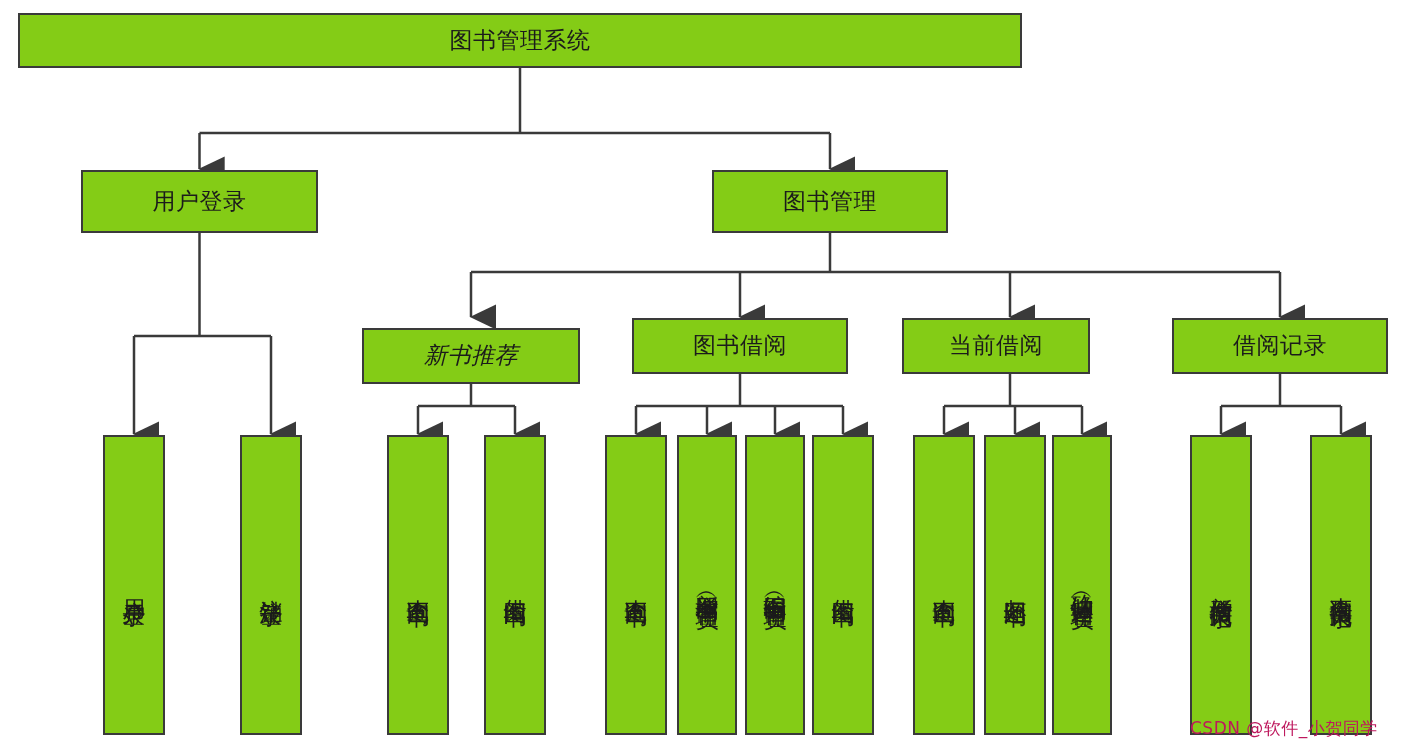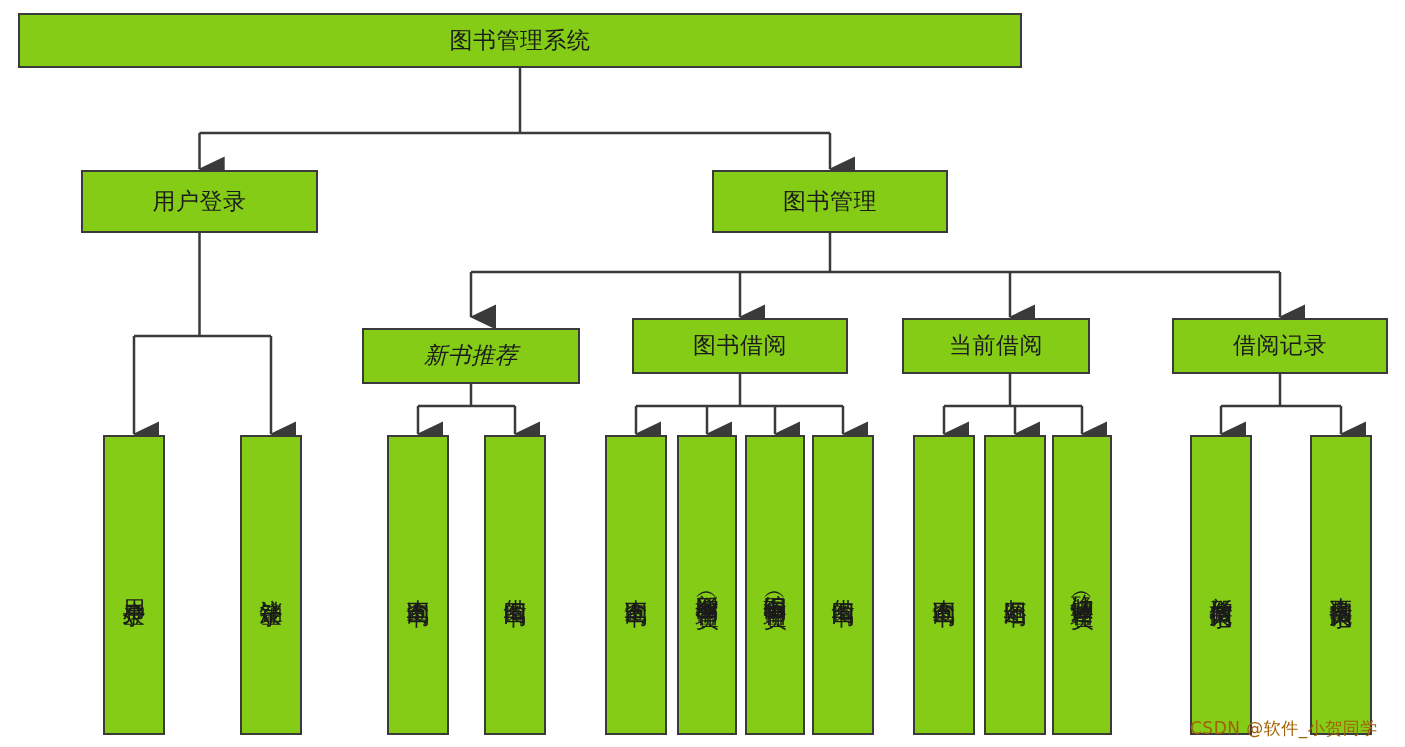--- a/index.html
+++ b/index.html
@@ -50,21 +50,21 @@
   }
   .node.vert .label {
     writing-mode: vertical-rl;
     text-orientation: upright;
     font-size: 23px;
     letter-spacing: 2px;
     line-height: 1;
   }
   .watermark {
     position: absolute;
-    color: #a16207;
+    color: #be185d;
     font-size: 17px;
     letter-spacing: 0.5px;
     white-space: nowrap;
     pointer-events: none;
     text-align: center;
   }
 </style>
 </head>
 <body>
 

